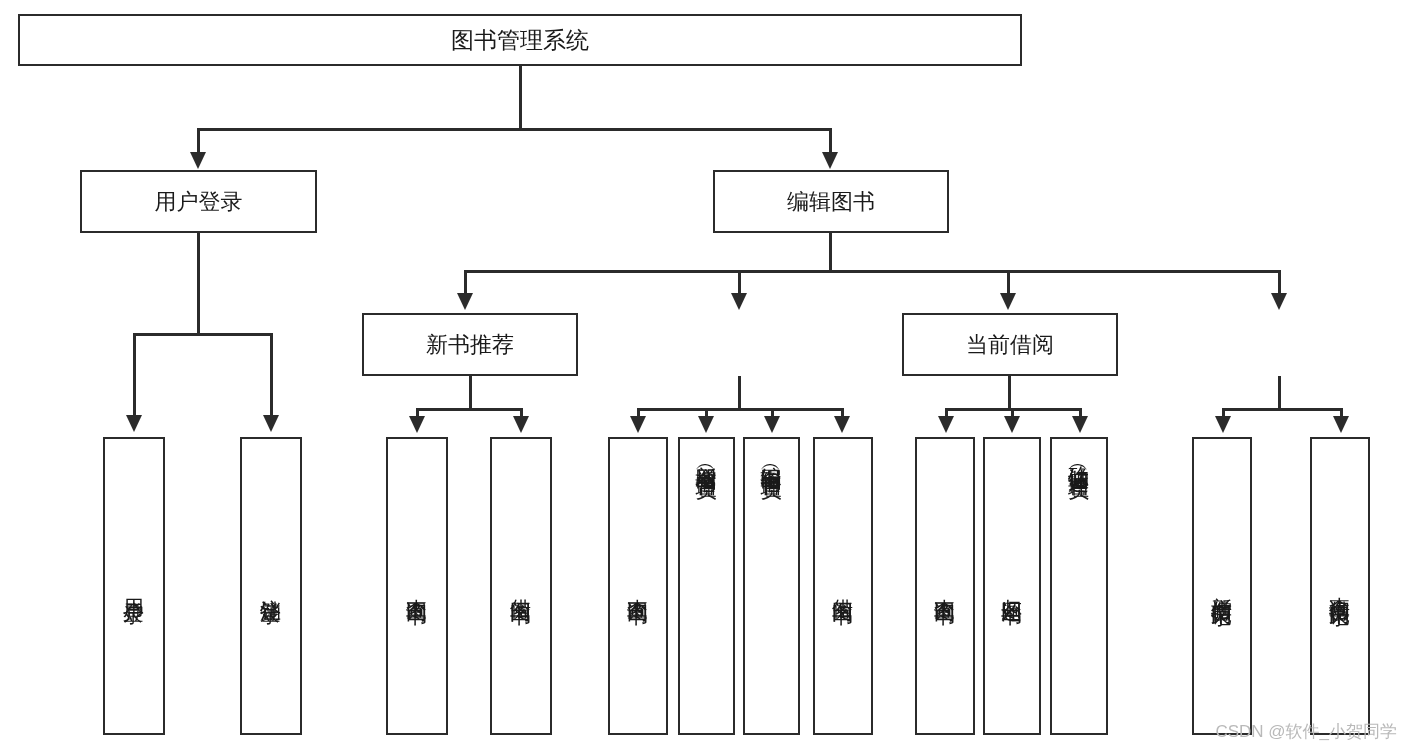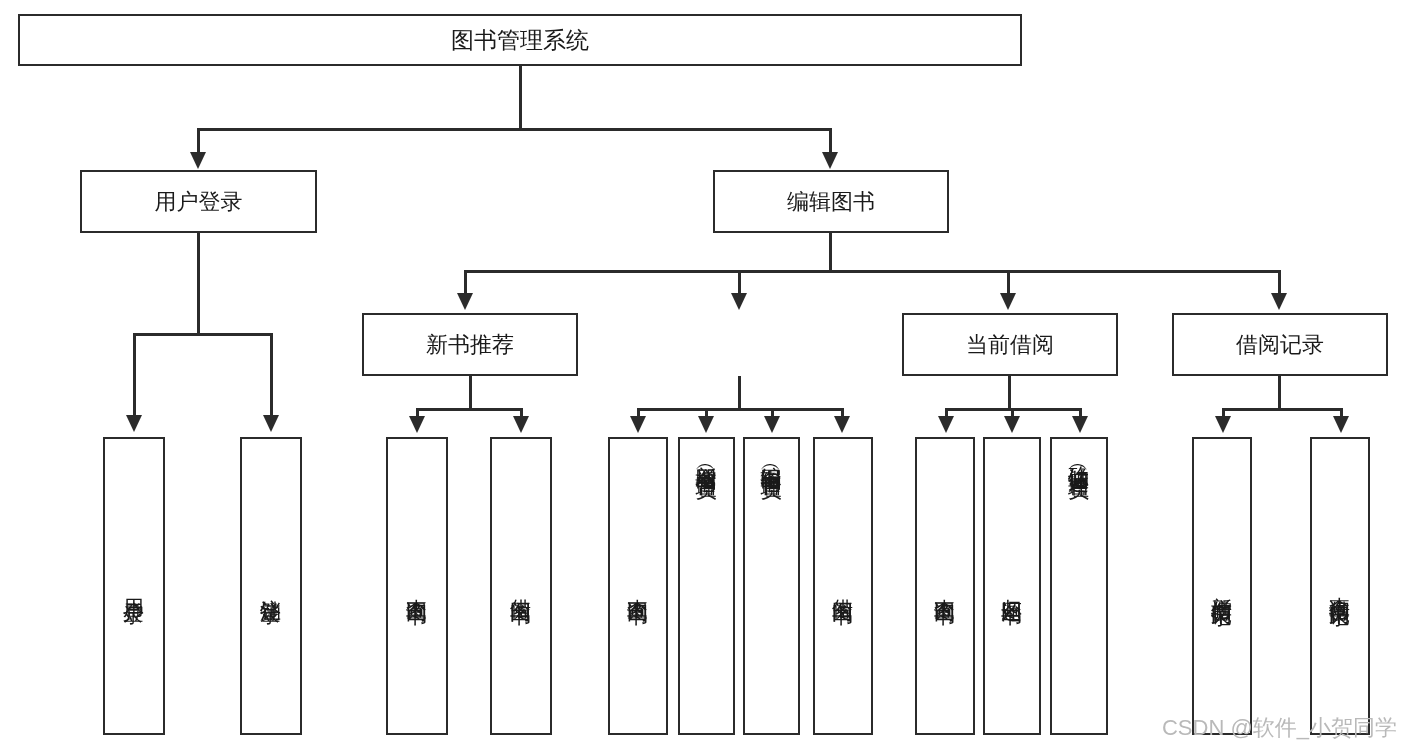--- a/index.html
+++ b/index.html
@@ -72,21 +72,21 @@
     height: 0;
     border-left: 8px solid transparent;
     border-right: 8px solid transparent;
     border-top: 17px solid #2b2b2b;
   }
   
   #watermark {
     position: absolute;
     right: 8px;
     bottom: 4px;
-    font-size: 22px;
+    font-size: 17px;
     color: #b9b9b9;
     white-space: nowrap;
     pointer-events: none;
   }
 </style>
 </head>
 <body>
 
 <div id="canvas">
 
@@ -127,23 +127,20 @@
   <div class="arrow" style="left:1000px; top:293px;"></div>
   <div class="vline" style="left:1278px; top:270px; height:25px;"></div>
   <div class="arrow" style="left:1271px; top:293px;"></div>
 
   <div class="node level3" style="left:362px; top:313px; width:216px; height:63px;">
     <span>新书推荐</span>
   </div>
   <div class="node level3" style="left:902px; top:313px; width:216px; height:63px;">
     <span>当前借阅</span>
   </div>
-  <div class="node level3" style="left:1172px; top:313px; width:216px; height:63px;">
-    <span>借阅记录</span>
-  </div>
 
   <div class="vline" style="left:469px; top:376px; height:34px;"></div>
   <div class="hline" style="left:416px; top:408px; width:106px;"></div>
   <div class="vline" style="left:416px; top:408px; height:10px;"></div>
   <div class="arrow" style="left:409px; top:416px;"></div>
   <div class="vline" style="left:520px; top:408px; height:10px;"></div>
   <div class="arrow" style="left:513px; top:416px;"></div>
 
   <div class="vline" style="left:738px; top:376px; height:34px;"></div>
   <div class="hline" style="left:637px; top:408px; width:206px;"></div>

